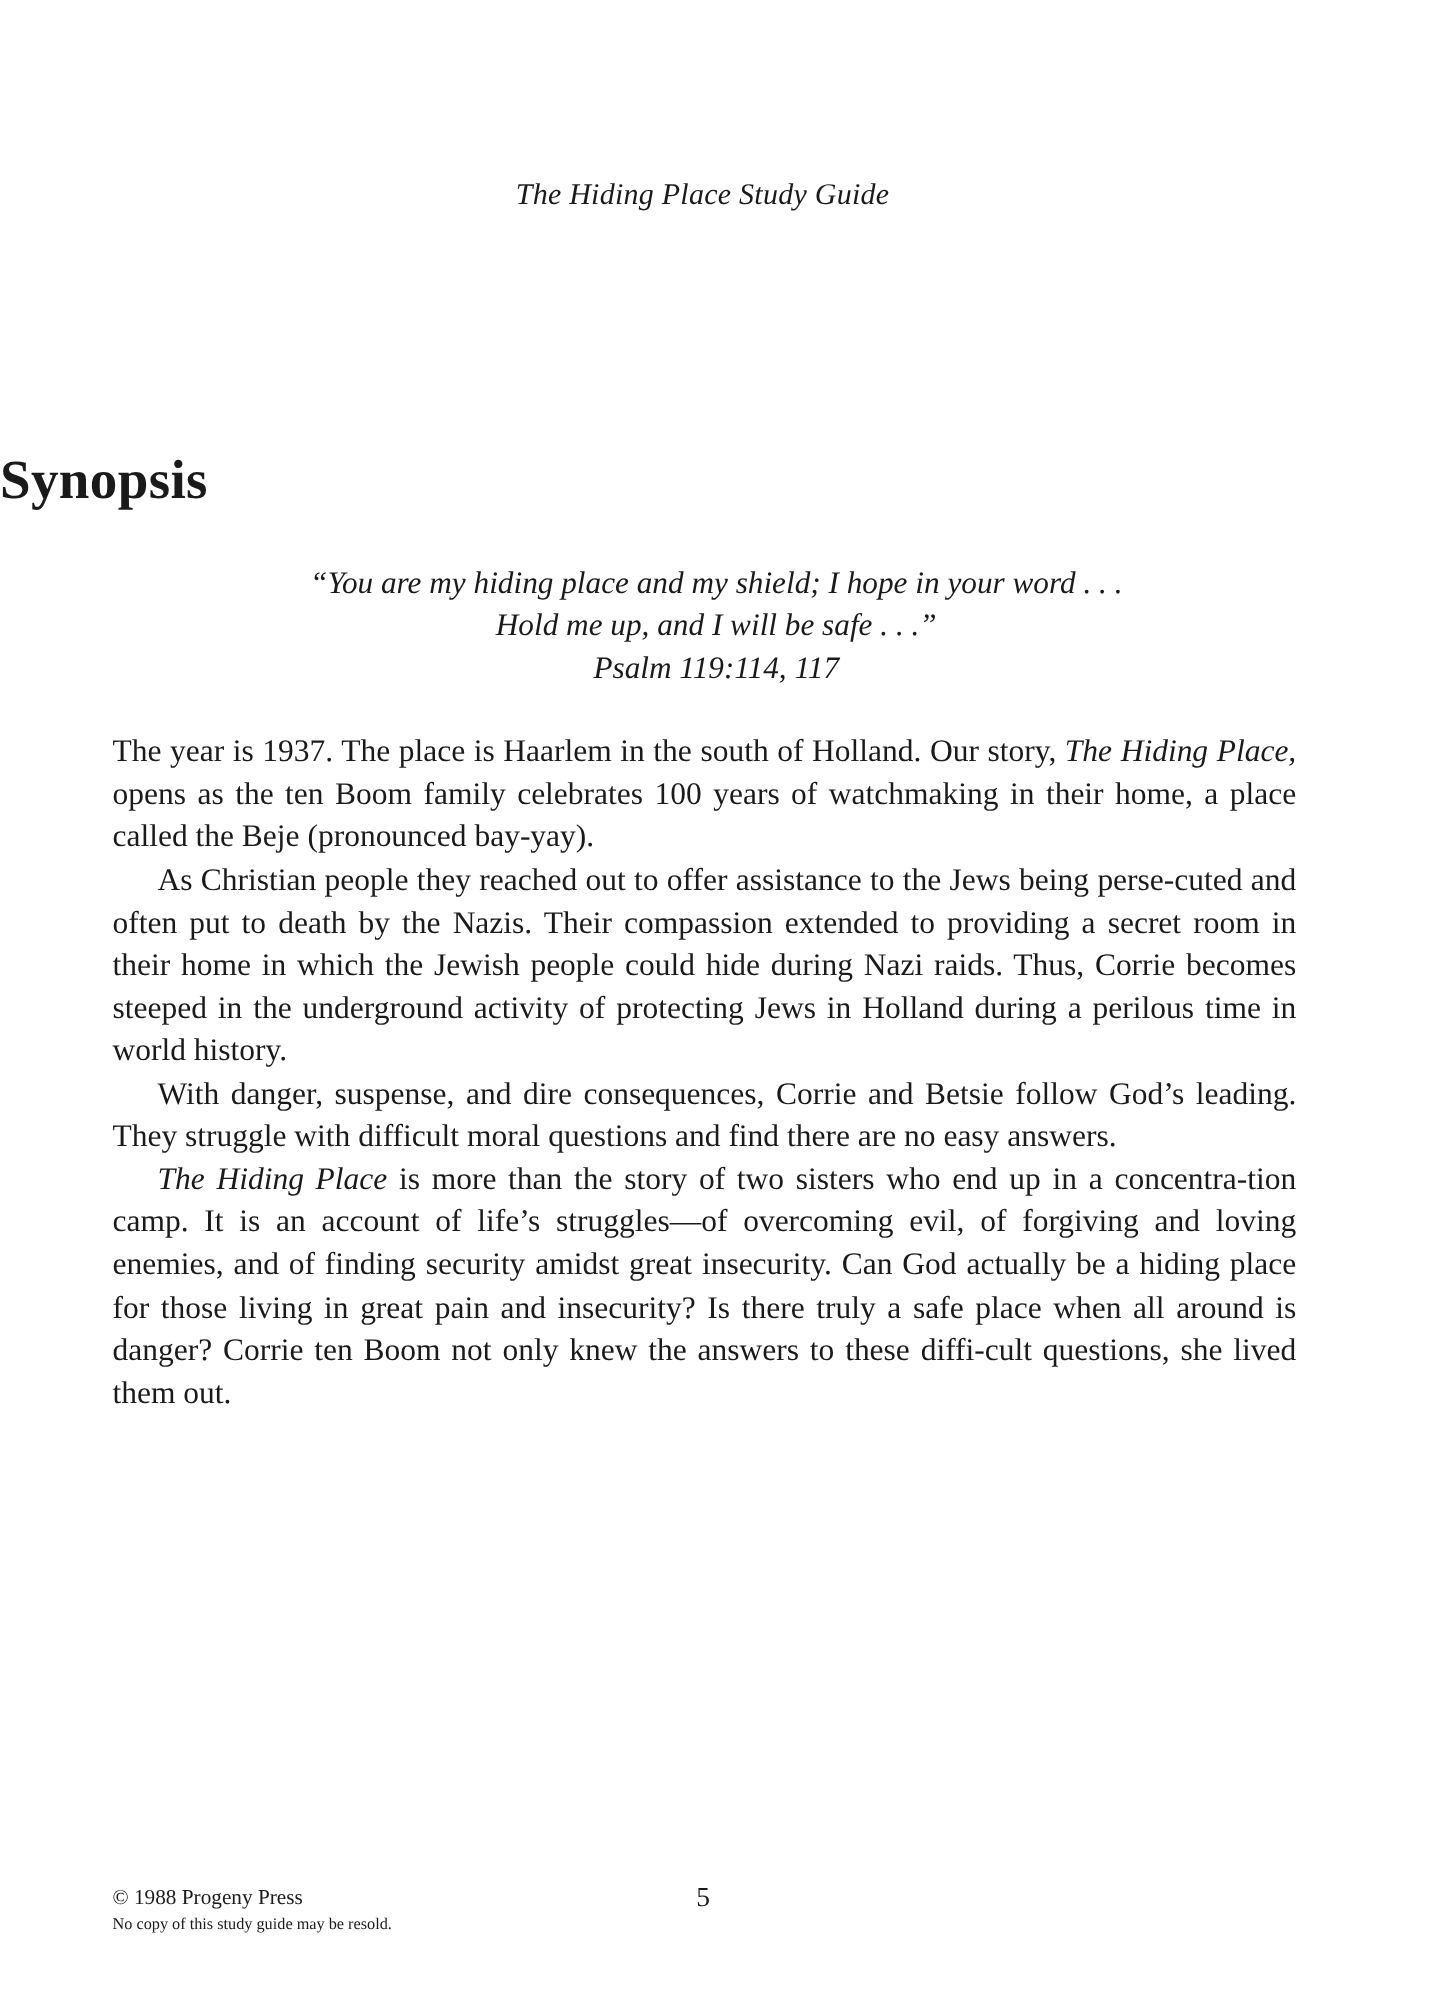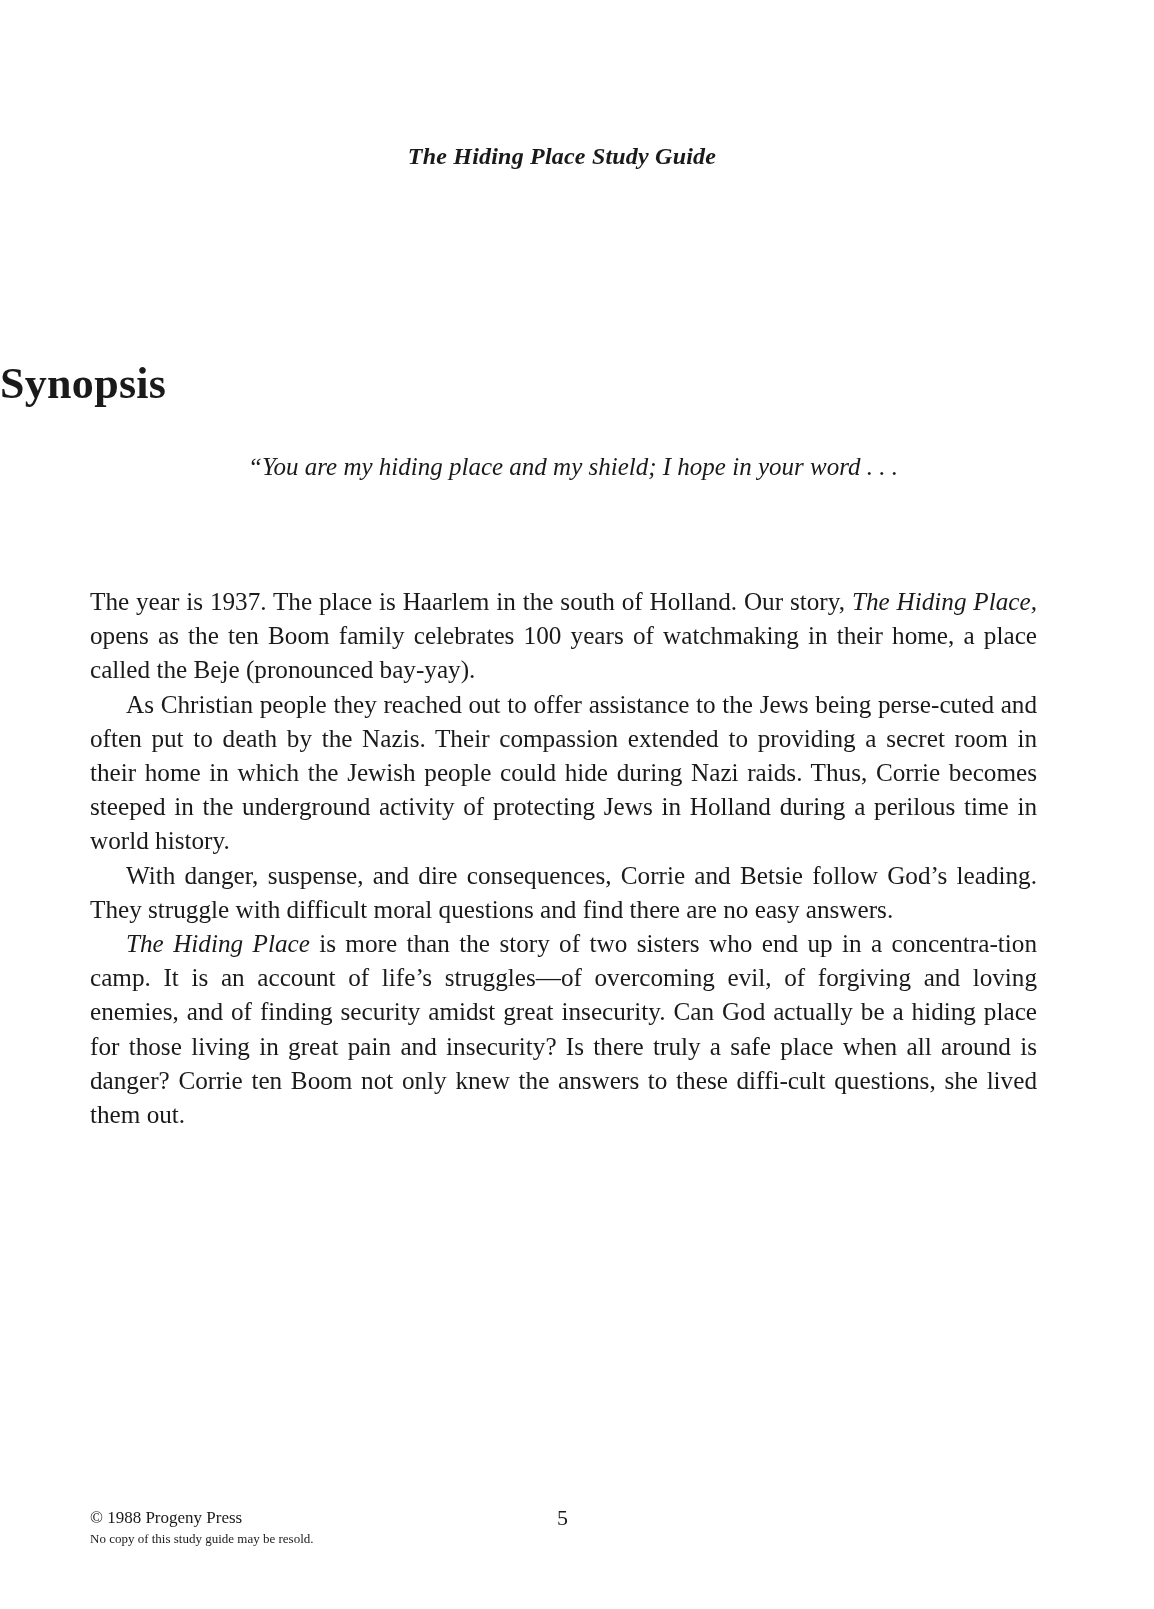--- a/index.html
+++ b/index.html
@@ -17,21 +17,20 @@
     }
     .running-head {
       position: absolute;
       top: 143px;
       left: 0;
       width: 1124px;
       text-align: center;
       font-style: italic;
       font-size: 24px;
       letter-spacing: 0.2px;
-      font-weight: bold;
     }
     .title {
       position: absolute;
       top: 358px;
       left: 0;
       width: 1124px;
       text-align: left;
       font-weight: bold;
       font-size: 44px;
       letter-spacing: 0.3px;
@@ -83,20 +82,22 @@
   </style>
 </head>
 <body>
 
 <div class="running-head">The Hiding Place Study Guide</div>
 
 <h1 class="title">Synopsis</h1>
 
 <div class="epigraph">
   <div>“You are my hiding place and my shield; I hope in your word . . .</div>
+  <div>Hold me up, and I will be safe . . .”</div>
+  <div>Psalm 119:114, 117</div>
 </div>
 
 <div class="body-text">
   <p class="first"><span>The year is 1937. The place is Haarlem in the south of Holland. Our story, </span><em>The Hiding Place,</em><span> opens as the ten Boom family celebrates 100 years of watchmaking in their home, a place called the Beje (pronounced bay-yay).</span></p>
   <p>As Christian people they reached out to offer assistance to the Jews being perse-cuted and often put to death by the Nazis. Their compassion extended to providing a secret room in their home in which the Jewish people could hide during Nazi raids. Thus, Corrie becomes steeped in the underground activity of protecting Jews in Holland during a perilous time in world history.</p>
   <p>With danger, suspense, and dire consequences, Corrie and Betsie follow God’s leading. They struggle with difficult moral questions and find there are no easy answers.</p>
   <p><em>The Hiding Place</em><span> is more than the story of two sisters who end up in a concentra-tion camp. It is an account of life’s struggles—of overcoming evil, of forgiving and loving enemies, and of finding security amidst great insecurity. Can God actually be a hiding place for those living in great pain and insecurity? Is there truly a safe place when all around is danger? Corrie ten Boom not only knew the answers to these diffi-cult questions, she lived them out.</span></p>
 </div>
 
 <div class="footer-left">

